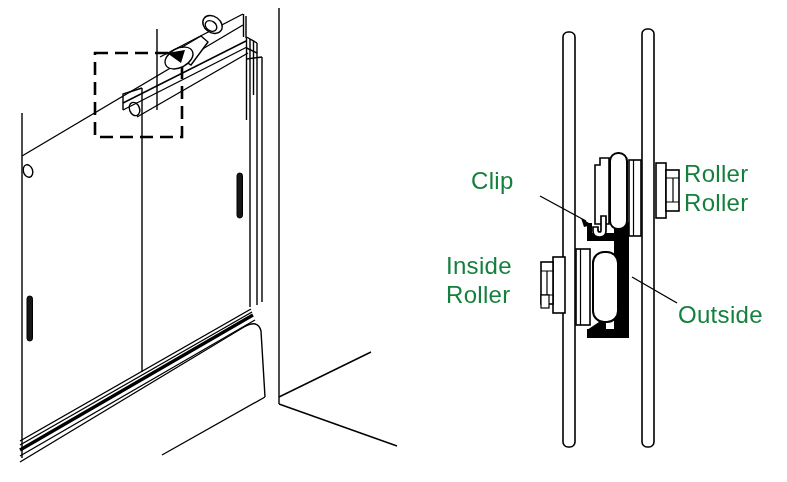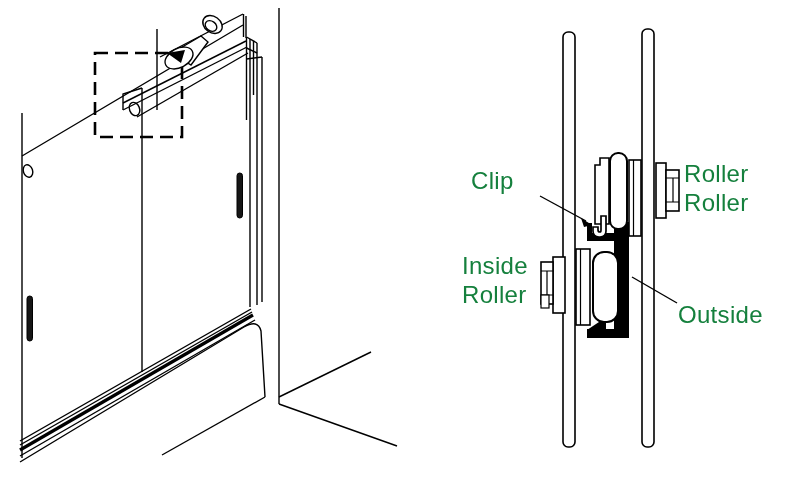--- a/index.html
+++ b/index.html
@@ -131,20 +131,20 @@
 
 <div class="fig-label" style="left:471px;top:166px;">
   <span>Clip</span>
 </div>
 
 <div class="fig-label" style="left:684px;top:159px;">
   <span>Roller</span>
   <span>Roller</span>
 </div>
 
-<div class="fig-label" style="left:462px;top:251px;">
+<div class="fig-label" style="left:446px;top:251px;">
   <span>Inside</span>
   <span>Roller</span>
 </div>
 
 <div class="fig-label" style="left:678px;top:300px;">
   <span>Outside</span>
 </div>
 
 </body></html>

